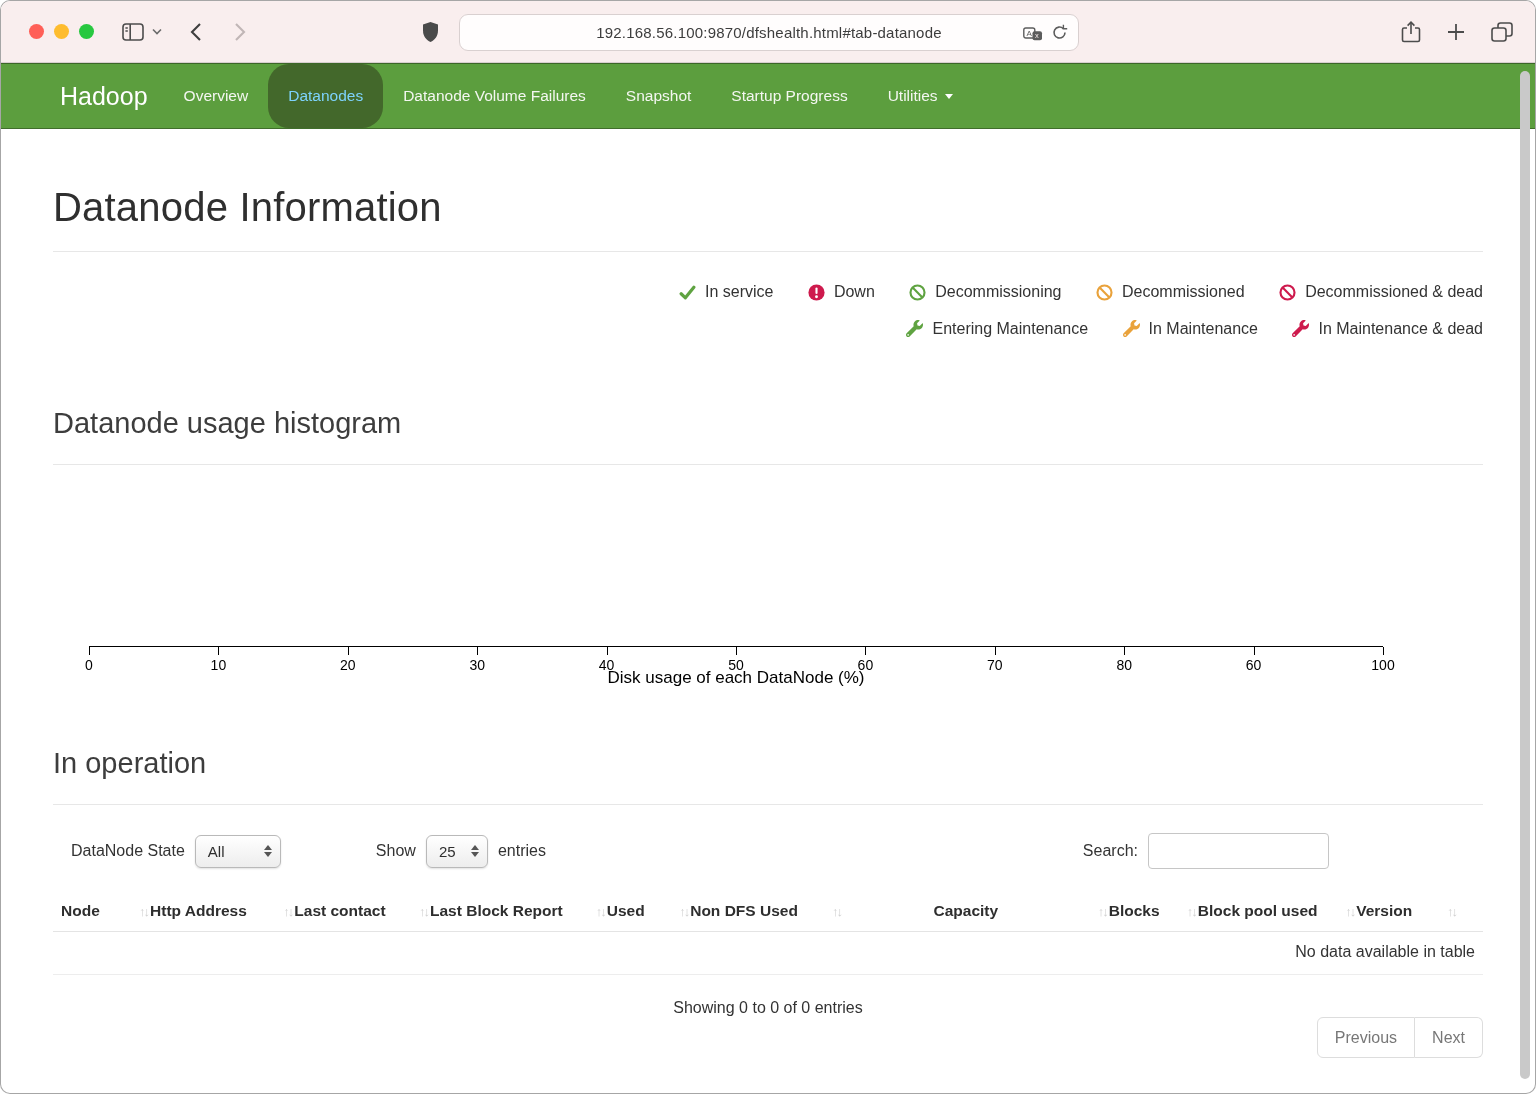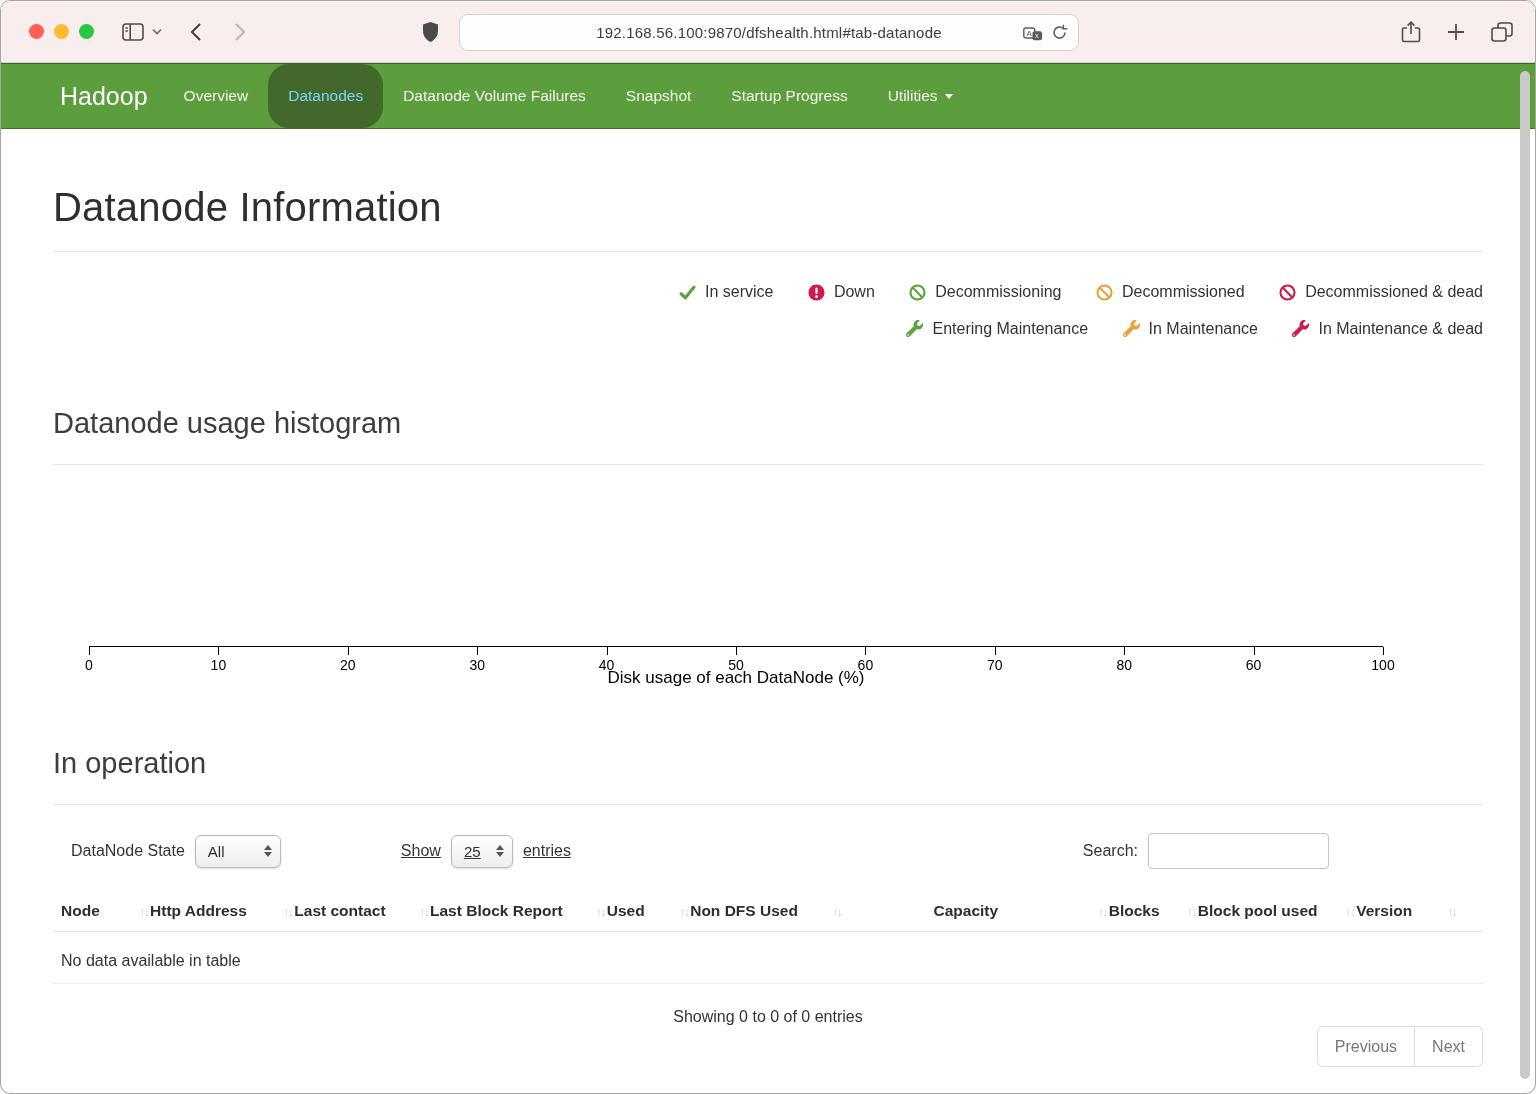--- a/index.html
+++ b/index.html
@@ -52,21 +52,21 @@
   .chart { position:relative; height:218px; margin-left:36px; margin-right:100px; }
   .x-axis { position:absolute; left:0; right:0; top:181px; border-top:1px solid #000; }
   .x-axis .tick { position:absolute; top:0; }
   .x-axis .tick-line { position:absolute; left:0; top:0; width:1px; height:8px; background:#000; }
   .x-axis .tick-label { position:absolute; top:10px; left:0; transform:translateX(-50%); font-size:14px; color:#000; }
   .axis-title { position:absolute; left:0; right:0; top:203px; text-align:center; font-size:17px; color:#000; }
 
   
   .controls { margin-top:28px; display:flex; align-items:center; padding:0 18px 0 18px; font-size:16px; color:#333; }
   .ctl-group { display:flex; align-items:center; gap:10px; }
-  .grp-show { margin-left:120px;text-decoration:underline; }
+  .grp-show { margin-left:95px; }
   .grp-search { margin-left:auto; margin-right:136px; }
   .mac-select { height:33px; min-width:86px; border:1px solid #b9b9b9; border-radius:6px;
                 background:linear-gradient(#ffffff,#ededed); box-shadow:0 1px 2px rgba(0,0,0,.12);
                 display:flex; align-items:center; padding:0 8px 0 12px; gap:14px; cursor:default; }
   .mac-select.small { min-width:62px; }
   .sel-value { flex:1; font-size:15px; color:#2e2e2e; }
   .stepper { display:flex; flex-direction:column; gap:2px; }
   .stepper i { width:0; height:0; border-left:4px solid transparent; border-right:4px solid transparent; display:block; }
   .stepper .up { border-bottom:5px solid #555; }
   .stepper .down { border-top:5px solid #555; }
@@ -76,21 +76,21 @@
   
   .dtable { margin-top:24px; }
   .thead { display:flex; align-items:center; padding:9px 8px 11px 8px; }
   .th { display:flex; align-items:center; gap:9px; font-weight:bold; font-size:15.5px; color:#2e2e2e; cursor:pointer;justify-content:space-between; }
   .sort { display:inline-flex; color:#cfcfcf; font-size:13px; letter-spacing:-2px; font-weight:bold; padding-right:2px; }
   .c0{flex:0 0 6.3%;} .c1{flex:0 0 10.2%;} .c2{flex:0 0 9.6%;} .c3{flex:0 0 12.5%;}
   .c4{flex:0 0 5.9%;} .c5{flex:0 0 10.8%;} .c6{flex:0 0 18.8%;} .c7{flex:0 0 6.3%;}
   .c8{flex:0 0 11.2%;} .c9{flex:0 0 7.2%;}
   .c6 .th-label { flex:1; text-align:center; }
   .empty-row { border-top:1px solid #e4e4e4; border-bottom:1px solid #ededed;
-               padding:20px 8px 13px 8px; font-size:16px; color:#333; }
+               padding:11px 8px 13px 8px; font-size:16px; color:#333;text-align:right; }
 
   .tfoot { margin-top:24px; display:flex; align-items:center;flex-direction:column; }
   .showing { font-size:16px; color:#333; }
   .pager { margin-left:auto; display:flex; }
   .page-btn { height:41px; padding:0 17px; display:flex; align-items:center; background:#fff;
               border:1px solid #ddd; font-size:16px; color:#777; cursor:default; }
   .page-btn.prev { border-radius:6px 0 0 6px;margin-left:48px; }
   .page-btn.next { border-radius:0 6px 6px 0; border-left:none; }
 
   

